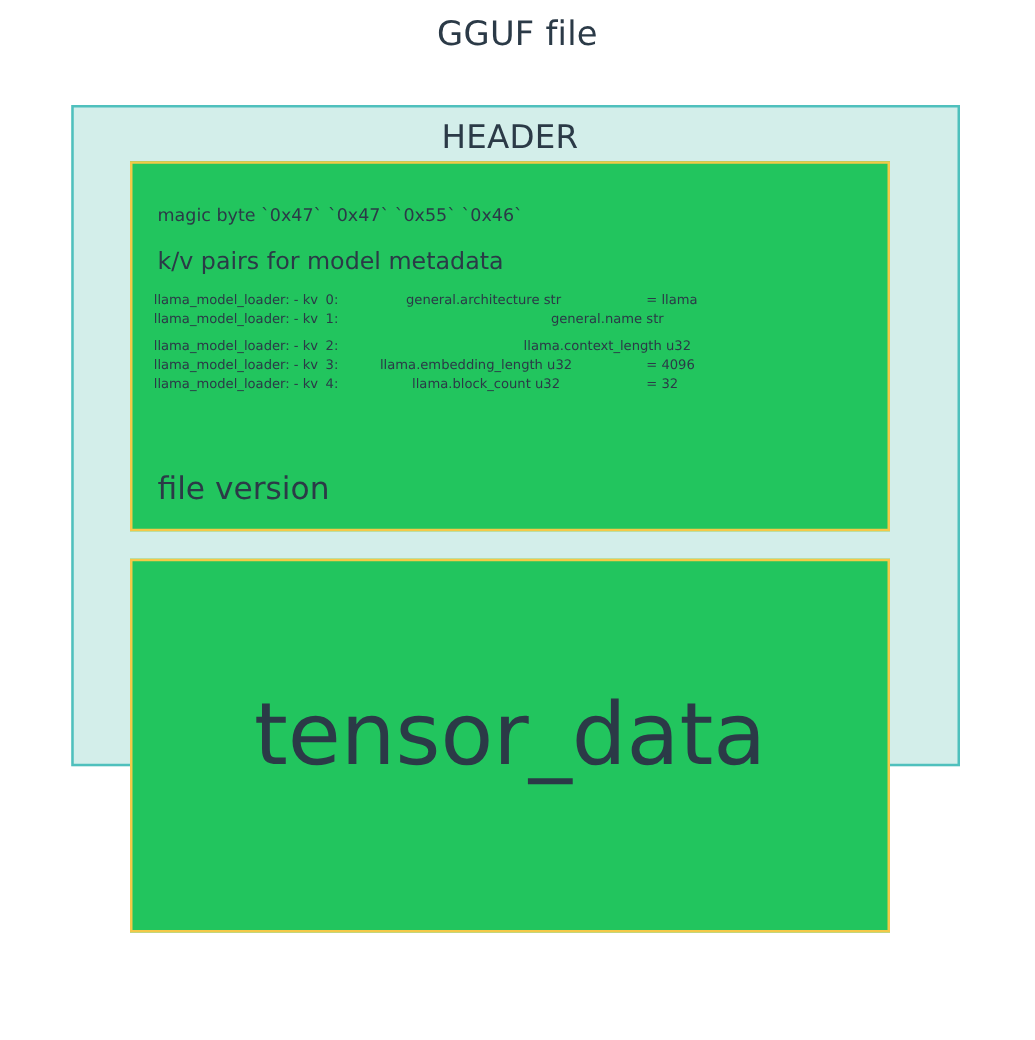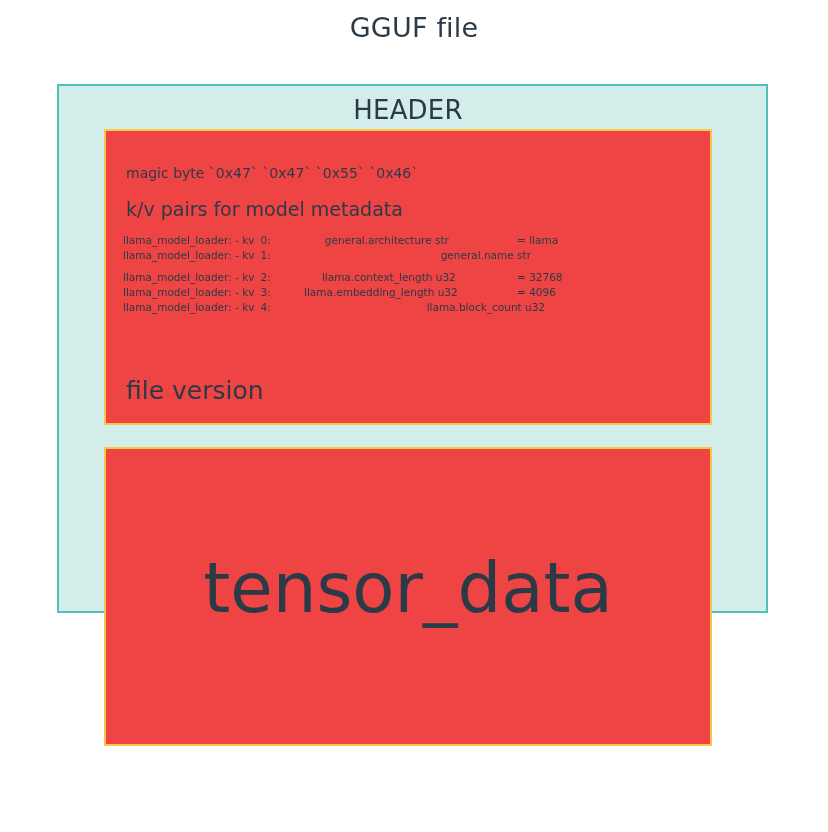--- a/index.html
+++ b/index.html
@@ -52,21 +52,21 @@
     font-weight: 400;
     color: #2b3a47;
     letter-spacing: 0.2px;
   }
 
   
   .panel {
     position: absolute;
     left: 45px;
     width: 608px;
-    background: #ef4444;
+    background: #22c55e;
     border: 2px solid #f4c948;
     box-sizing: border-box;
   }
   .panel-header  { top: 43px;  height: 296px; }
   .panel-tensor  { top: 361px; height: 299px; }
 
   
   .magic-line {
     position: absolute;
     left: 20px;
@@ -169,34 +169,34 @@
       <div class="kv-row">
         <span class="kv-loader">llama_model_loader: - kv</span>
         <span class="kv-index" style="padding-left:6px">1:</span>
         <span class="kv-key">general.name str</span>
       </div>
 
       <div class="kv-row gap-before">
         <span class="kv-loader">llama_model_loader: - kv</span>
         <span class="kv-index" style="padding-left:6px">2:</span>
         <span class="kv-key">llama.context_length u32</span>
-        <span class="kv-val pad3">= 32768</span>
       </div>
 
       <div class="kv-row">
         <span class="kv-loader">llama_model_loader: - kv</span>
         <span class="kv-index" style="padding-left:6px">3:</span>
         <span class="kv-key">llama.embedding_length u32</span>
         <span class="kv-val pad2">= 4096</span>
       </div>
 
       <div class="kv-row">
         <span class="kv-loader">llama_model_loader: - kv</span>
         <span class="kv-index" style="padding-left:6px">4:</span>
         <span class="kv-key">llama.block_count u32</span>
+        <span class="kv-val pad3">= 32</span>
       </div>
 
     </div>
 
     <div class="file-version">file version</div>
 
   </div>
 
   <div class="panel panel-tensor">
     <div class="tensor-label">tensor_data</div>

